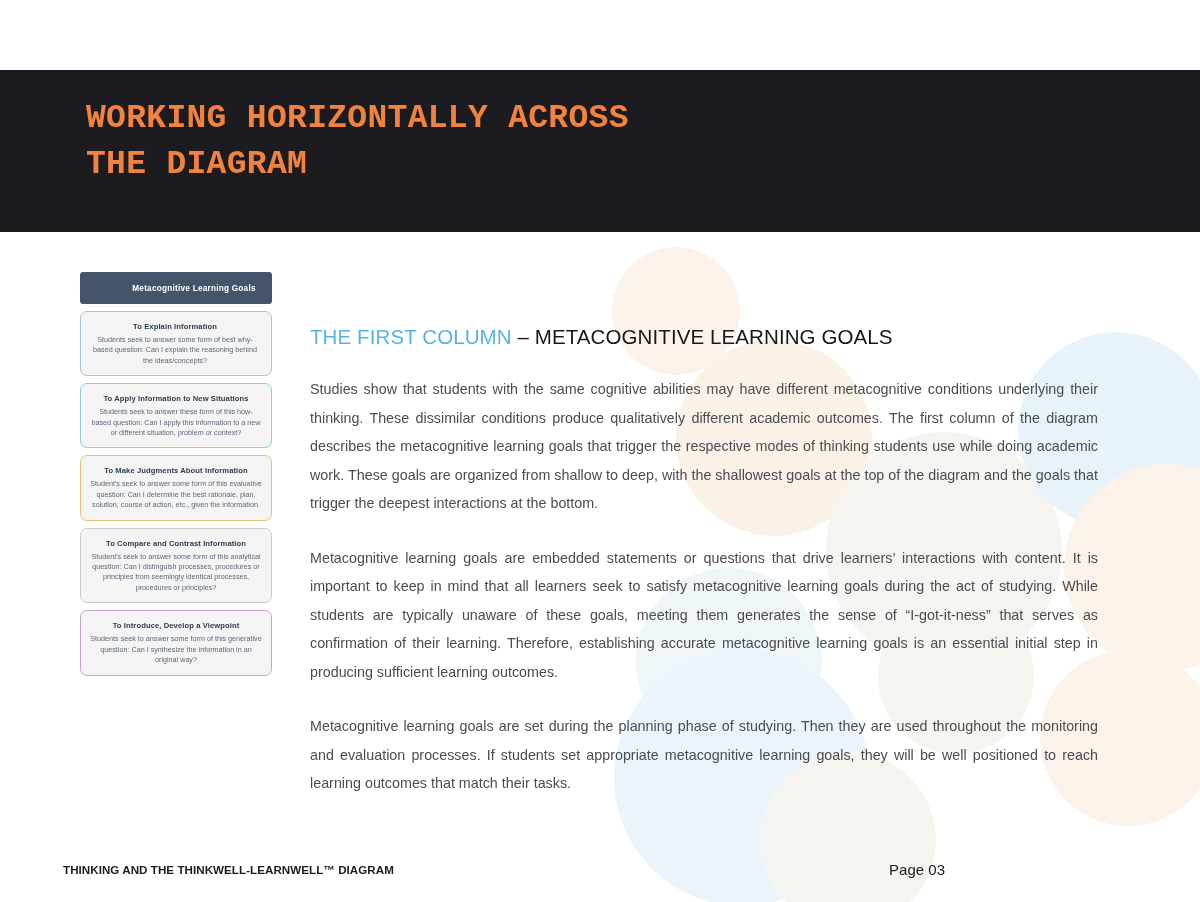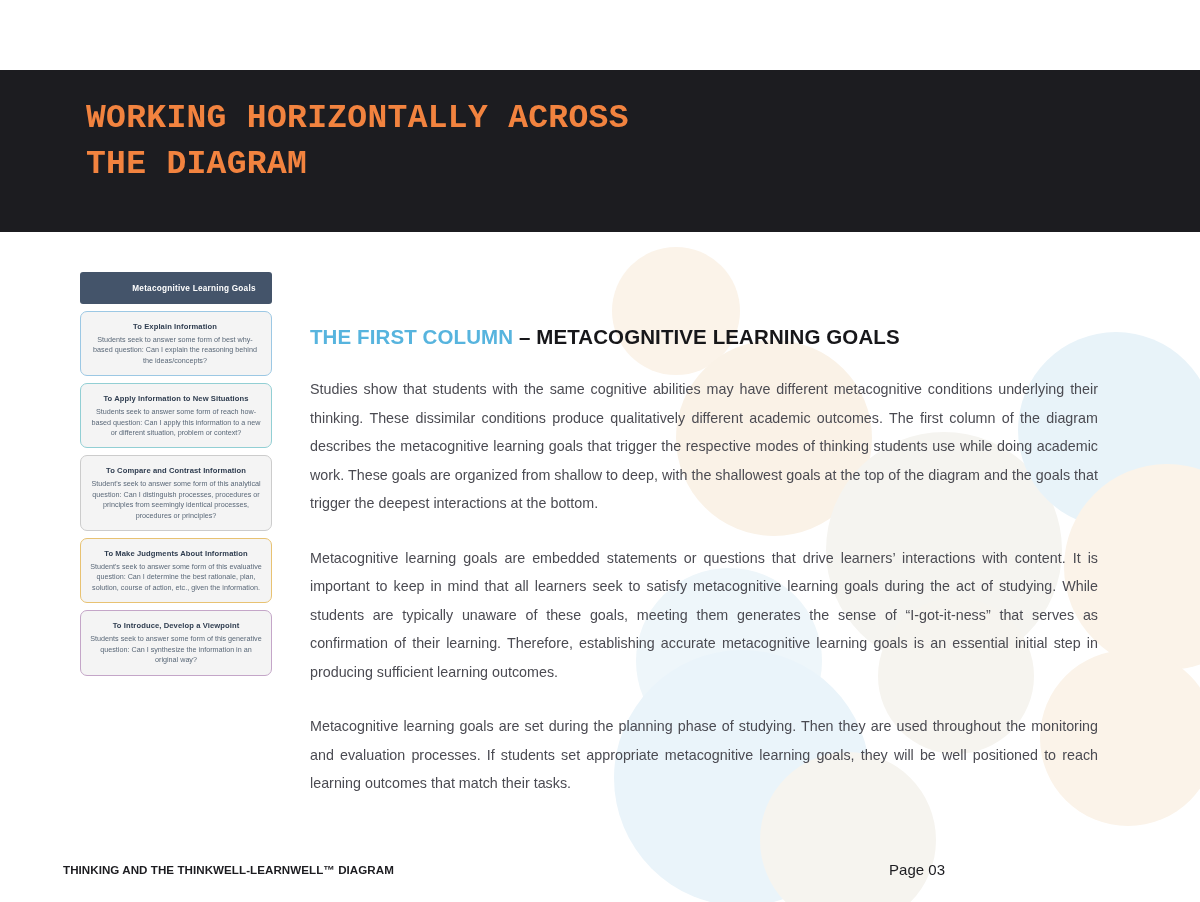--- a/index.html
+++ b/index.html
@@ -106,21 +106,21 @@
     position: absolute;
     left: 310px;
     top: 322px;
     width: 800px;
     z-index: 3;
   }
   .content h2 {
     margin: 0 0 24px 0;
     font-size: 20.5px;
     line-height: 29px;
-    font-weight: 700;
+    font-weight: 400;
     color: #17171a;
     letter-spacing: 0.1px;
     text-transform: uppercase;
   }
   .content h2 .accent { color: #57b4de; }
   .content p {
     margin: 0 12px 26px 0;
     font-size: 14.3px;
     line-height: 28.5px;
     color: #4b4b52;
@@ -181,29 +181,29 @@
 
 <div class="diagram-col">
   <div class="diagram-header">Metacognitive Learning Goals</div>
   <div id="goal-cards">
       <div class="goal-card" style="border-color: rgb(156, 200, 228); padding-left: 7px;">
         <div class="gc-title">To Explain Information</div>
         <div class="gc-body">Students seek to answer some form of best why-based question: Can I explain the reasoning behind the ideas/concepts?</div>
       </div>
       <div class="goal-card" style="border-color: rgb(146, 207, 212);">
         <div class="gc-title">To Apply Information to New Situations</div>
-        <div class="gc-body">Students seek to answer some form of reach how-based question: Can I apply this information to a new or different situation, problem or context?</div>
+        <div class="gc-body">Students seek to answer these form of this how-based question: Can I apply this information to a new or different situation, problem or context?</div>
+      </div>
+      <div class="goal-card" style="border-color: rgb(232, 194, 114);">
+        <div class="gc-title">To Make Judgments About Information</div>
+        <div class="gc-body">Student's seek to answer some form of this evaluative question: Can I determine the best rationale, plan, solution, course of action, etc., given the information.</div>
       </div>
       <div class="goal-card">
         <div class="gc-title">To Compare and Contrast Information</div>
         <div class="gc-body">Student's seek to answer some form of this analytical question: Can I distinguish processes, procedures or principles from seemingly identical processes, procedures or principles?</div>
-      </div>
-      <div class="goal-card" style="border-color: rgb(232, 194, 114);">
-        <div class="gc-title">To Make Judgments About Information</div>
-        <div class="gc-body">Student's seek to answer some form of this evaluative question: Can I determine the best rationale, plan, solution, course of action, etc., given the information.</div>
       </div>
       <div class="goal-card" style="border-color: rgb(196, 166, 200);">
         <div class="gc-title">To Introduce, Develop a Viewpoint</div>
         <div class="gc-body">Students seek to answer some form of this generative question: Can I synthesize the information in an original way?</div>
       </div>
     </div>
 </div>
 
 <div class="content">
   <h2>

